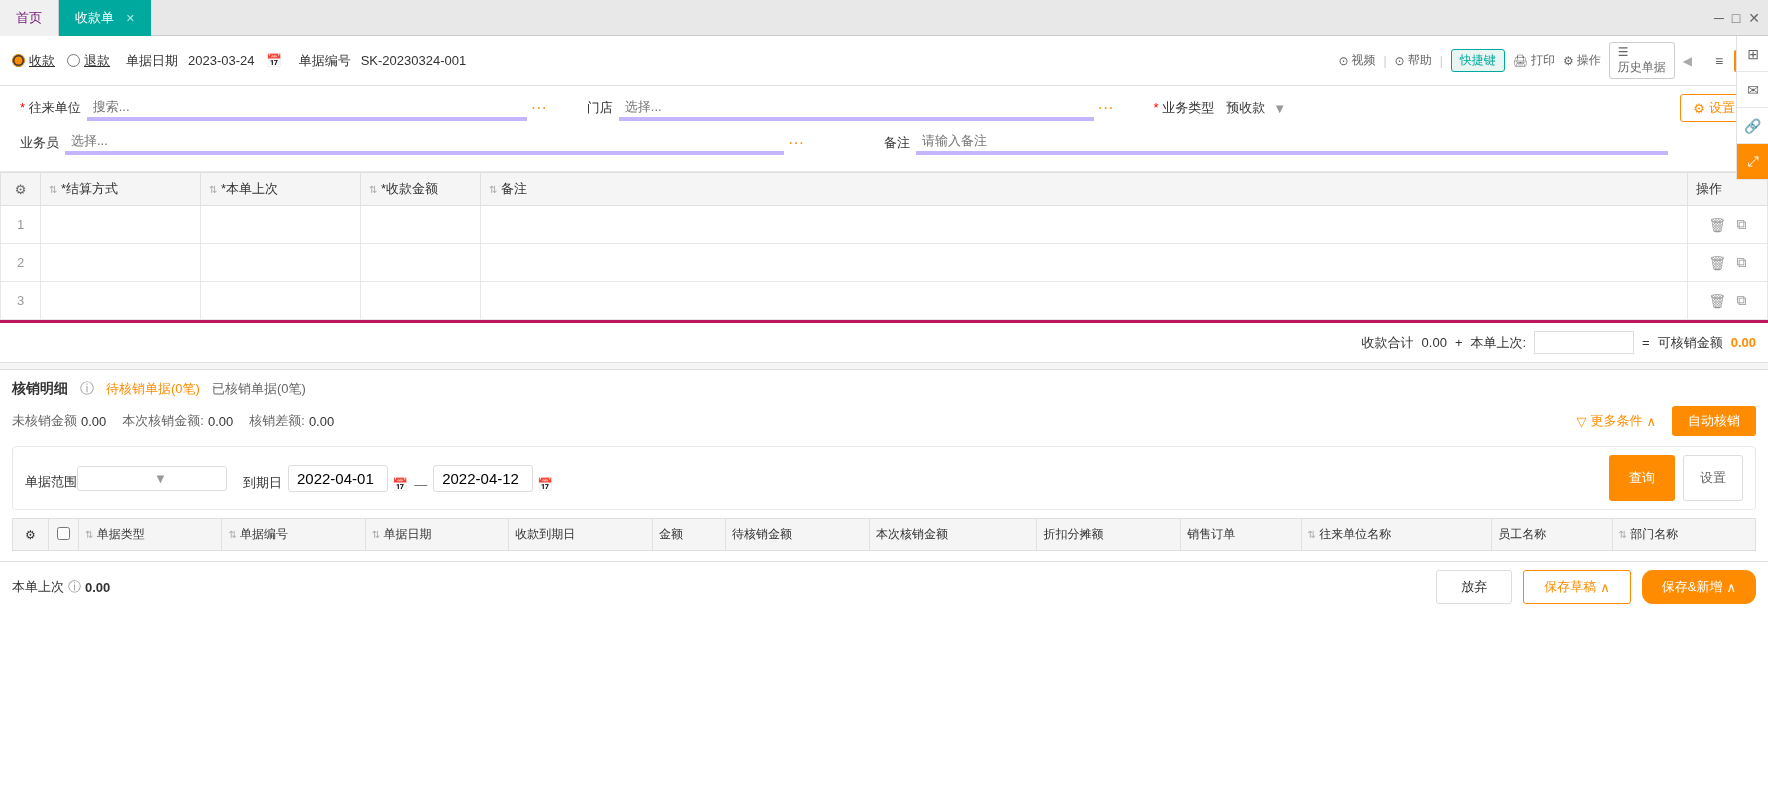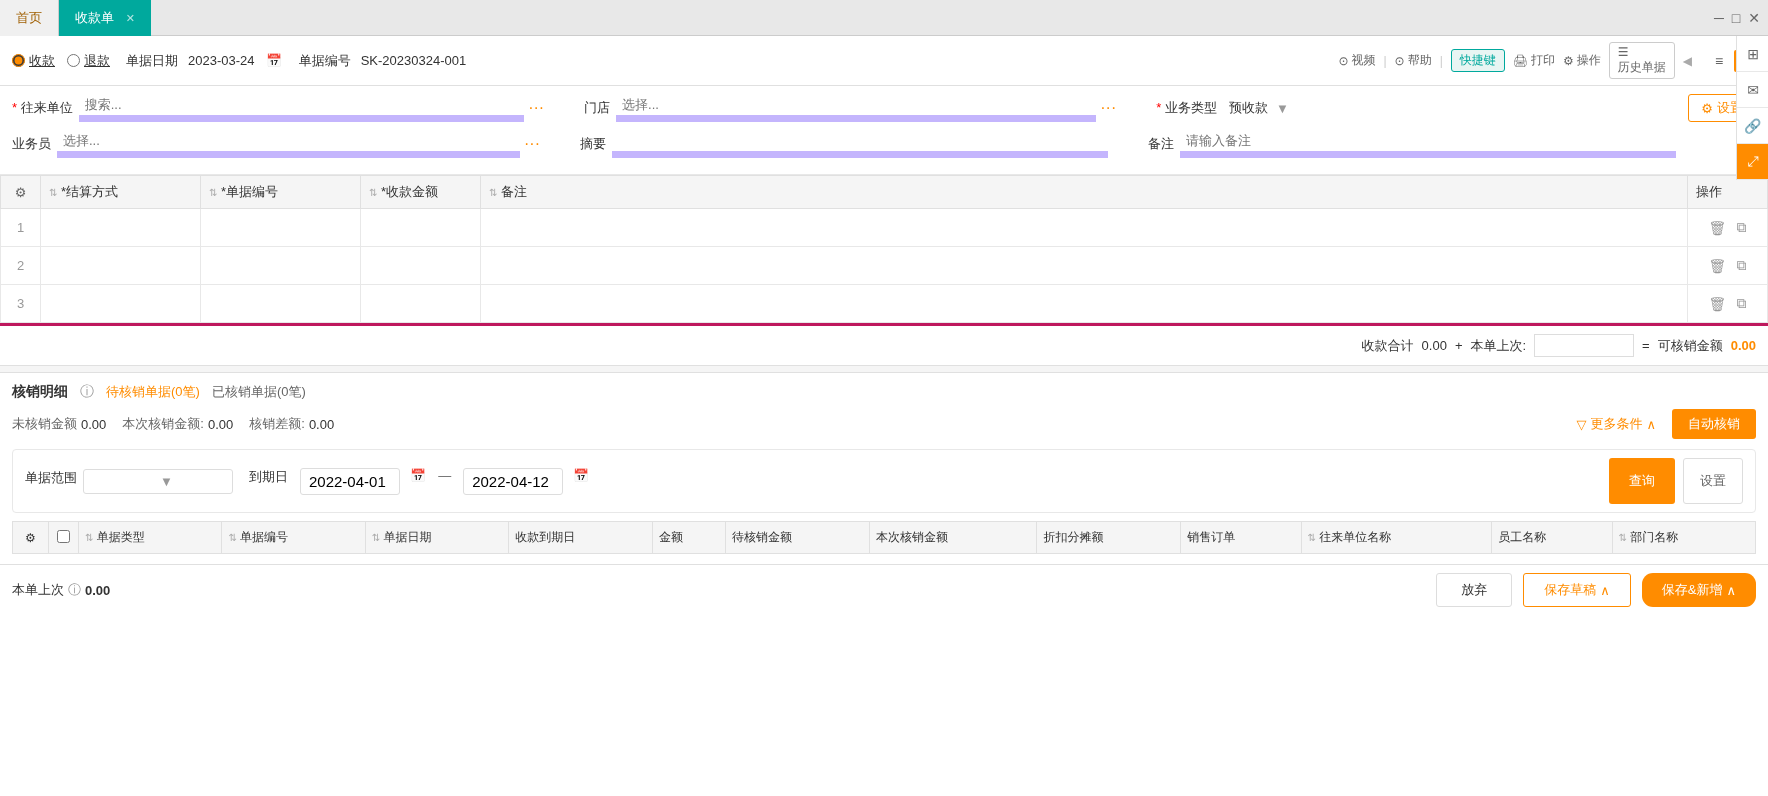--- a/index.html
+++ b/index.html
@@ -1,20 +1,20 @@
 <!DOCTYPE html>
 <html><head>
   <meta charset="utf-8">
   <style>
     * { box-sizing: border-box; margin: 0; padding: 0; }
     body { font-family: 'Microsoft YaHei', Arial, sans-serif; font-size: 13px; background: #f5f5f5; color: #333; width: 1768px; min-height: 796px; overflow: hidden; }
 
     
     .tab-bar { display: flex; align-items: center; background: #e8e8e8; height: 36px; border-bottom: 1px solid #ccc; }
-    .tab-item { padding: 0 16px; height: 36px; line-height: 36px; cursor: pointer; font-size: 13px; color: #a16207; }
+    .tab-item { padding: 0 16px; height: 36px; line-height: 36px; cursor: pointer; font-size: 13px; color: #701a75; }
     .tab-item.active { background: #00a99d; color: #fff; border-radius: 0; }
     .tab-item .tab-close { margin-left: 8px; font-size: 11px; opacity: 0.7; }
     .tab-item:not(.active) { background: #f0f0f0; border-right: 1px solid #ccc; }
     .tab-bar-right { margin-left: auto; display: flex; align-items: center; padding-right: 8px; gap: 8px; }
     .tab-bar-right span { cursor: pointer; color: #666; font-size: 14px; }
 
     
     .main-content { background: #fff; height: calc(796px - 36px); display: flex; flex-direction: column; overflow: hidden; }
 
     
@@ -26,26 +26,26 @@
     .toolbar-field label { color: #333; white-space: nowrap; }
     .toolbar-right { margin-left: auto; display: flex; align-items: center; gap: 8px; font-size: 12px; color: #666; }
     .toolbar-right span { cursor: pointer; display: flex; align-items: center; gap: 3px; }
     .btn-shortcut { background: #e8f5f3; border: 1px solid #00a99d; color: #00a99d; padding: 2px 8px; border-radius: 3px; font-size: 12px; cursor: pointer; }
     .btn-history { background: #fff; border: 1px solid #ccc; color: #666; padding: 2px 8px; border-radius: 3px; font-size: 12px; cursor: pointer; }
     .view-icons { display: flex; align-items: center; gap: 4px; margin-left: 8px; }
     .view-icon { width: 22px; height: 22px; display: flex; align-items: center; justify-content: center; cursor: pointer; color: #666; font-size: 14px; border-radius: 2px; }
     .view-icon.active { background: #ff8c00; color: #fff; }
 
     
-    .form-area { padding: 8px 12px; border-bottom: 1px solid #e8e8e8; background: #fff; }
+    .form-area { padding: 8px 20px; border-bottom: 1px solid #e8e8e8; background: #fff; }
     .form-row { display: flex; align-items: center; gap: 0; margin-bottom: 8px; }
     .form-field { display: flex; align-items: center; flex: 1; }
     .form-field label { white-space: nowrap; font-size: 13px; color: #333; margin-right: 6px; }
     .form-field label.required::before { content: '* '; color: red; }
-    .form-field .field-input { flex: 1; border: none; border-bottom: 7px solid #c4b5fd; padding: 3px 6px; font-size: 13px; color: #999; outline: none; min-width: 0; }
+    .form-field .field-input { flex: 1; border: none; border-bottom: 4px solid #c4b5fd; padding: 3px 6px; font-size: 13px; color: #999; outline: none; min-width: 0; }
     .field-more { color: #ff8c00; margin-left: 4px; cursor: pointer; font-size: 16px; }
     .field-divider { width: 40px; }
     .settings-btn { background: #fff; border: 1px solid #ff8c00; color: #ff8c00; padding: 4px 12px; border-radius: 3px; font-size: 13px; cursor: pointer; display: flex; align-items: center; gap: 4px; white-space: nowrap; }
     .business-type-text { font-size: 13px; color: #333; }
     .chevron-down { color: #999; cursor: pointer; }
     .data-table { width: 100%; border-collapse: collapse; font-size: 13px; }
     .data-table th { background: #f5f5f5; border: 1px solid #e0e0e0; padding: 7px 8px; text-align: left; font-weight: normal; color: #333; white-space: nowrap; }
     .data-table td { border: 1px solid #e8e8e8; padding: 6px 8px; height: 38px; }
     .data-table th:first-child, .data-table td:first-child { width: 40px; text-align: center; }
     .th-gear { color: #666; cursor: pointer; }
@@ -76,21 +76,21 @@
 
     .verification-stats { display: flex; align-items: center; gap: 16px; margin-bottom: 10px; font-size: 13px; }
     .stat-item { display: flex; align-items: center; gap: 4px; }
     .stat-label { color: #666; }
     .stat-value { color: #333; }
     .more-conditions { color: #ff8c00; font-size: 13px; cursor: pointer; display: flex; align-items: center; gap: 4px; margin-left: auto; }
     .auto-verify-btn { background: #ff8c00; color: #fff; border: none; padding: 6px 16px; border-radius: 3px; font-size: 13px; cursor: pointer; }
 
     
     .filter-row { display: flex; align-items: center; gap: 16px; padding: 8px 0; border: 1px solid #e8e8e8; border-radius: 4px; padding: 8px 12px; background: #fff; margin-bottom: 8px; }
-    .filter-field { display: flex; align-items: flex-start; gap: 6px; font-size: 13px; }
+    .filter-field { display: flex; align-items: flex-end; font-size: 13px; }
     .filter-select { display: flex; align-items: center; gap: 4px; border: 1px solid #ddd; padding: 4px 8px; border-radius: 3px; cursor: pointer; min-width: 150px; }
     .filter-select span { flex: 1; color: #999; }
     .date-input { border: 1px solid #ddd; padding: 4px 8px; border-radius: 3px; font-size: 15px; outline: none; width: 100px; }
     .filter-actions { margin-left: auto; display: flex; gap: 8px; }
     .query-btn { background: #ff8c00; color: #fff; border: none; padding: 14px 20px; border-radius: 3px; font-size: 13px; cursor: pointer; }
     .setting-btn2 { background: #fff; border: 1px solid #ddd; color: #666; padding: 6px 16px; border-radius: 3px; font-size: 13px; cursor: pointer; }
 
     
     .bottom-table { width: 100%; border-collapse: collapse; font-size: 12px; }
     .bottom-table th { background: #f5f5f5; border: 1px solid #e0e0e0; padding: 7px 6px; text-align: left; font-weight: normal; color: #333; white-space: nowrap; }
@@ -216,24 +216,20 @@
     </div>
     <div class="form-row">
 
       <div class="form-field" style="flex:2; min-width:0;">
         <label>业务员</label>
         <input class="field-input" type="text" placeholder="选择..." style="">
         <span class="field-more">···</span>
       </div>
       <div class="field-divider"></div>
 
-      <div class="form-field" style="flex:2; min-width:0;">
-        <label>摘要</label>
-        <input class="field-input" type="text" style="">
-      </div>
       <div class="field-divider"></div>
 
       <div class="form-field" style="flex:2; min-width:0;">
         <label>备注</label>
         <input class="field-input" type="text" placeholder="请输入备注" style="">
       </div>
       <div style="margin-left: auto; width: 80px;"></div>
     </div>
   </div>
 
@@ -243,21 +239,21 @@
         <tr>
           <th style="width:40px;text-align:center;">
             <span class="th-gear">⚙</span>
           </th>
           <th class="col-settlement">
             <span class="sort-icon">⇅</span>
             <span>*结算方式</span>
           </th>
           <th class="col-account">
             <span class="sort-icon">⇅</span>
-            <span>*单据编号</span>
+            <span>*本单上次</span>
           </th>
           <th class="col-amount">
             <span class="sort-icon">⇅</span>
             <span>*收款金额</span>
           </th>
           <th>
             <span class="sort-icon">⇅</span>
             <span>备注</span>
           </th>
           <th class="col-ops">操作</th>

